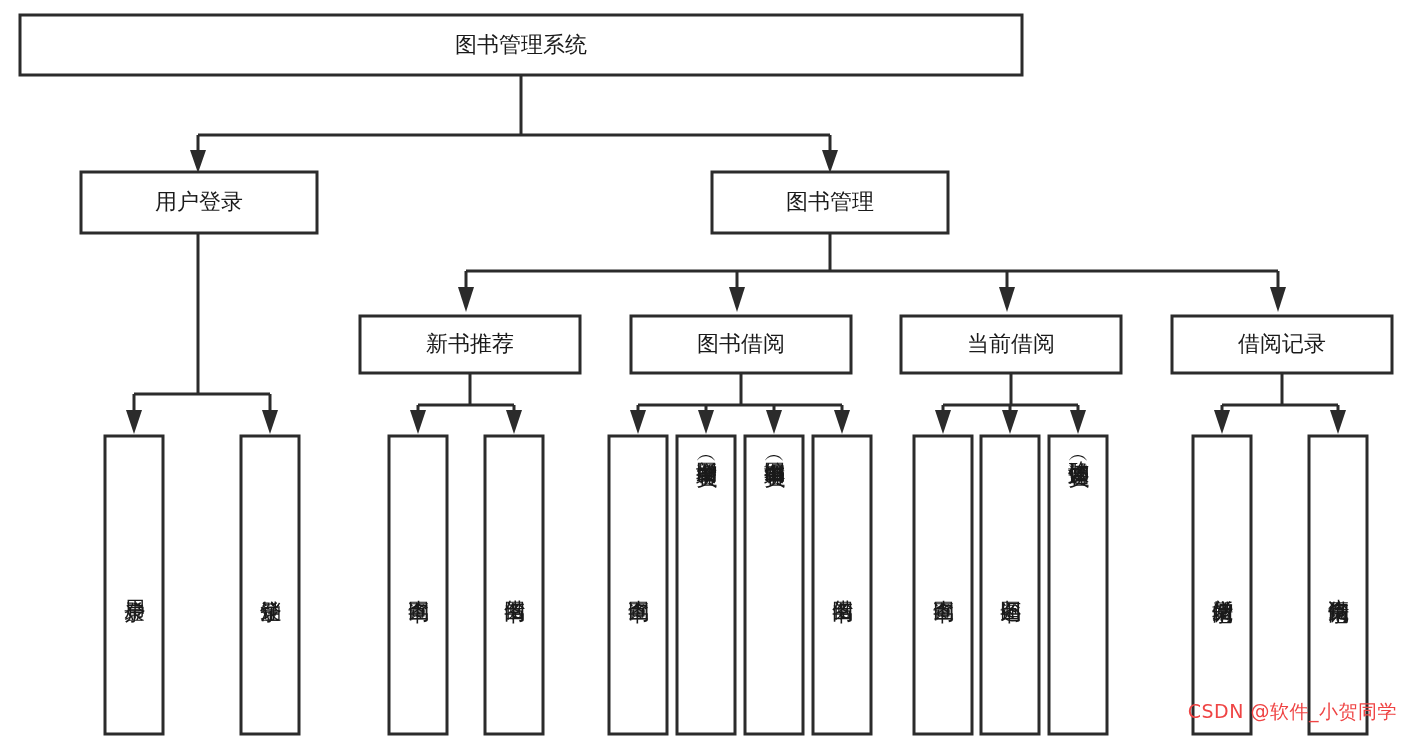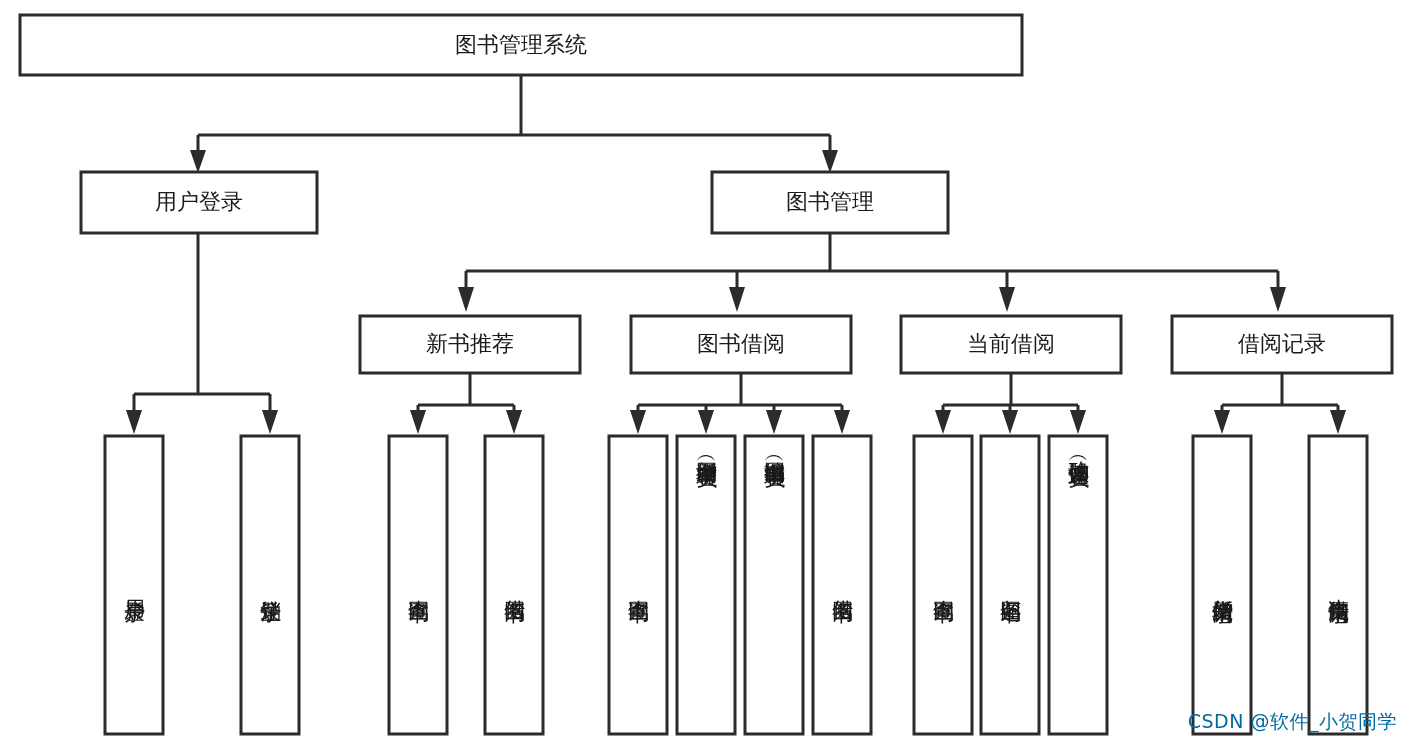--- a/index.html
+++ b/index.html
@@ -64,24 +64,24 @@
     justify-content: flex-start;
     align-items: center;
     pointer-events: none;
   }
   .leaf-label.centered {
     justify-content: center;
   }
   .watermark {
     position: absolute;
     right: 8px;
-    bottom: 12px;
+    bottom: 22px;
     font-family: "DejaVu Sans", "Liberation Sans", sans-serif;
     font-size: 19px;
-    color: #0369a1;
+    color: #ef4444;
     white-space: nowrap;
     letter-spacing: 0.5px;
   }
 </style>
 </head>
 <body>
 
 <div id="diagram-root">
 
   <svg class="diagram" viewBox="0 0 1405 747" xmlns="http://www.w3.org/2000/svg">

